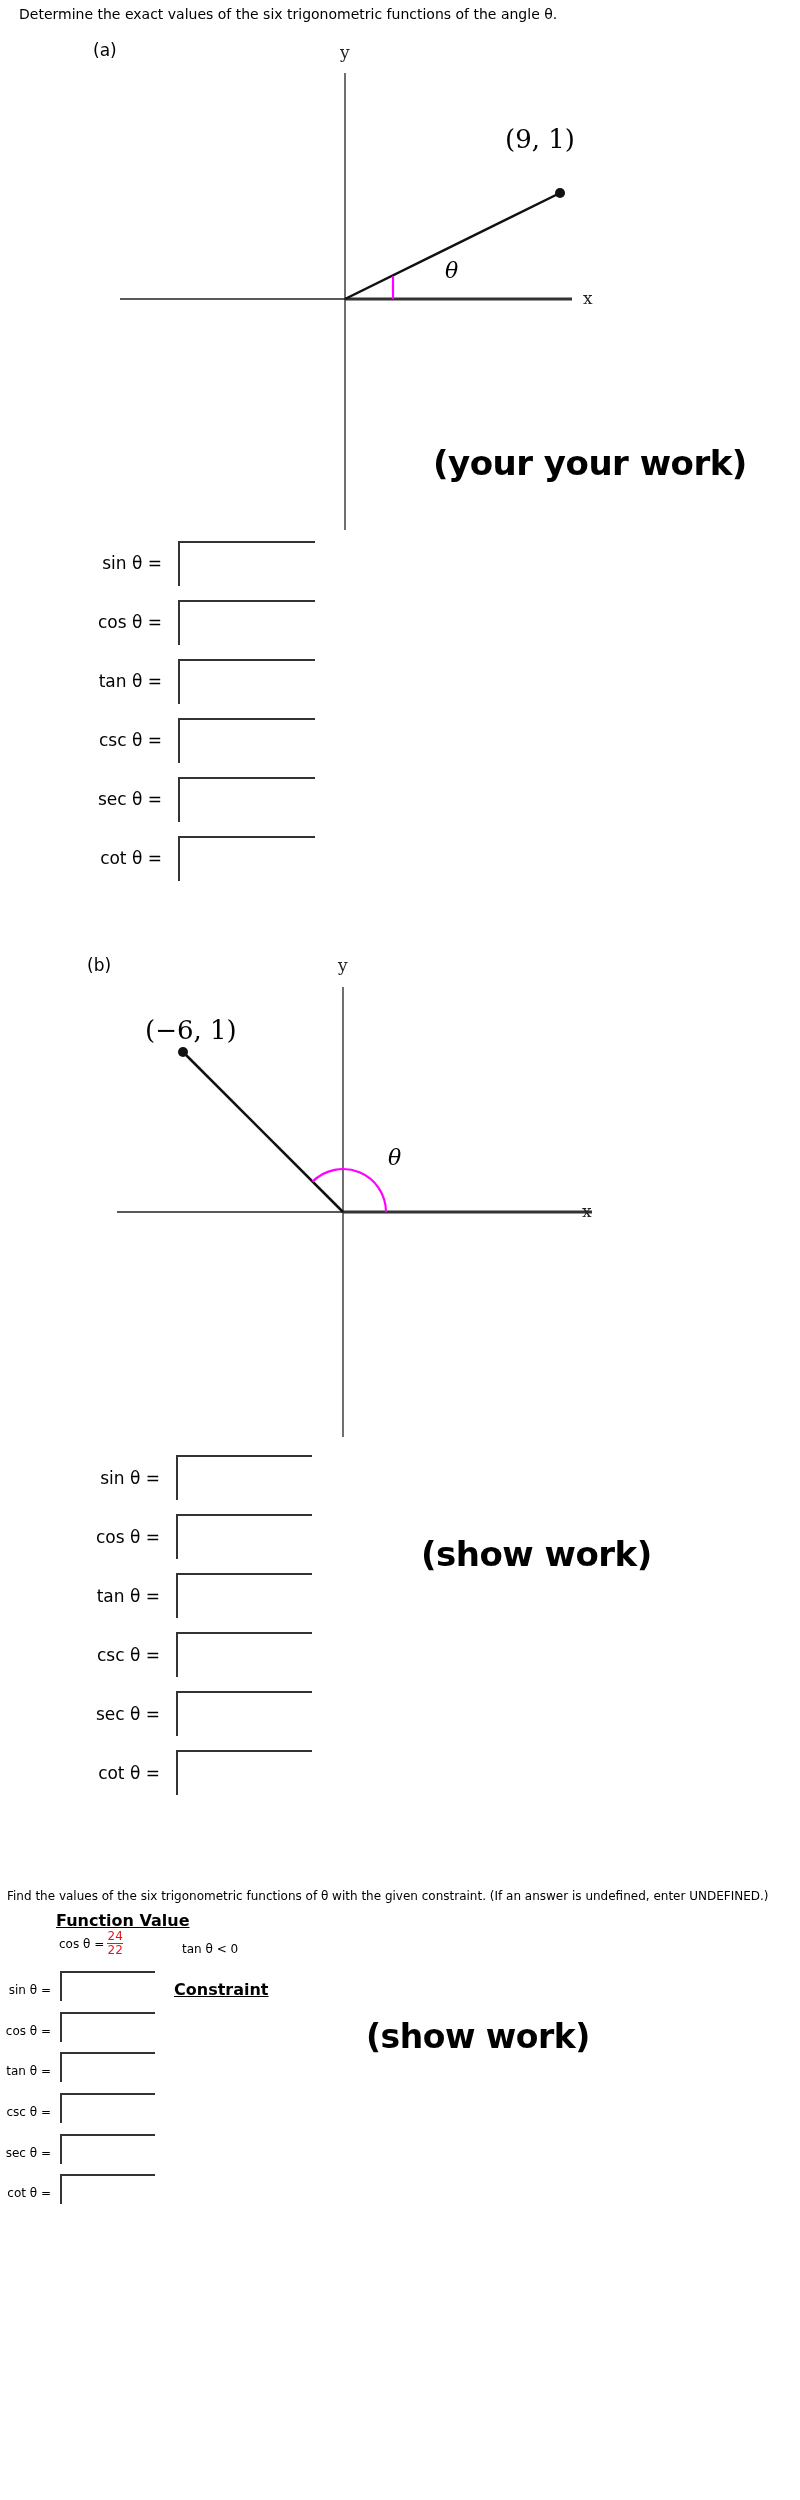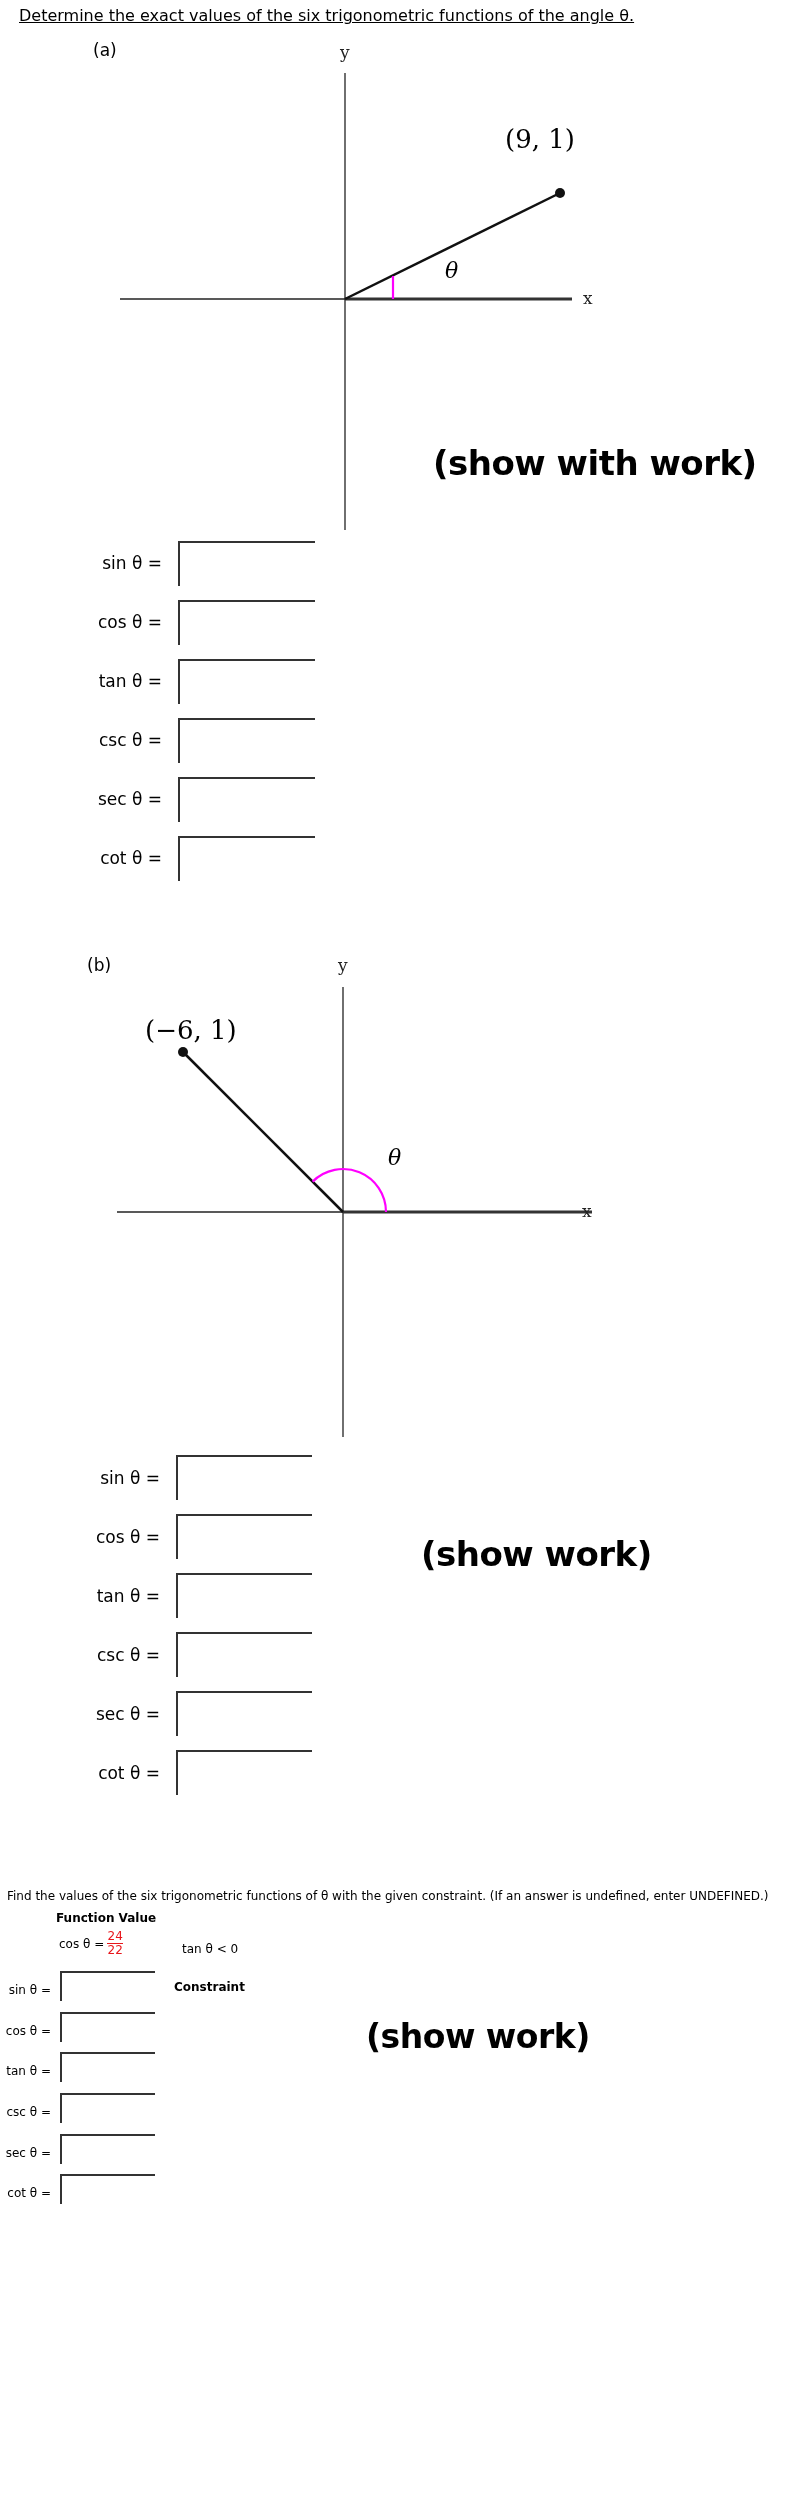--- a/index.html
+++ b/index.html
@@ -1,28 +1,28 @@
 <!DOCTYPE html>
 <html><head>
 <meta charset="utf-8">
 <style>
   html, body { margin:0; padding:0; background:#ffffff; }
   body { width:800px; height:2500px; position:relative; overflow:hidden; font-family:"DejaVu Sans", sans-serif; color:#000; }
   .abs { position:absolute; }
-  .instr { left:19px; top:6px; font-size:16px; white-space:nowrap;text-decoration:underline; }
+  .instr { left:19px; top:6px; font-size:14px; white-space:nowrap; }
   .sec-label { font-size:17px; }
   .axis-label { font-family:"DejaVu Serif", serif; font-size:17px; color:#222; }
   .pt-label { font-family:"DejaVu Serif", serif; font-size:26px; }
   .theta { font-family:"DejaVu Serif", serif; font-style:italic; font-size:22px; }
   .row-label { font-size:17px; text-align:right; white-space:nowrap; }
   .ans { border-top:2px solid #333; border-left:2px solid #333; border-right:none; border-bottom:none; background:transparent; outline:none; padding:0 4px; font-size:16px; box-sizing:border-box; }
   .show { font-family:"DejaVu Sans", sans-serif; font-weight:bold; font-size:34px; white-space:nowrap; letter-spacing:-0.5px; }
   .show.sm { font-size:33px; }
   .p3-instr { left:7px; top:1889px; font-size:12px; white-space:nowrap; }
-  .p3-head { font-size:12px; font-weight:bold; }
+  .p3-head { font-size:16px; font-weight:bold;text-decoration:underline; }
   .p3 { font-size:12px; white-space:nowrap; }
   .frac { display:inline-flex; flex-direction:column; align-items:center; vertical-align:middle; color:#e8161b; font-size:12px; line-height:13px; }
   .frac .bar { width:16px; border-top:1px solid #e8161b; }
   .ans-sm { border-top:2px solid #333; border-left:2px solid #333; border-right:none; border-bottom:none; background:transparent; outline:none; font-size:12px; box-sizing:border-box; width:95px; height:30px; }
 </style>
 </head>
 <body>
 
 <div class="abs instr">Determine the exact values of the six trigonometric functions of the angle θ.</div>
 
@@ -33,21 +33,21 @@
   <line x1="120" y1="299" x2="345" y2="299" stroke="#222" stroke-width="1.3"></line>
   <line x1="345" y1="299" x2="572" y2="299" stroke="#333" stroke-width="3"></line>
   <line x1="345" y1="299" x2="560" y2="193" stroke="#111" stroke-width="2.5"></line>
   <circle cx="560" cy="193" r="5" fill="#111"></circle>
   <line x1="393" y1="276" x2="393" y2="299" stroke="#ff00ff" stroke-width="2.2"></line>
 </svg>
 <div class="abs axis-label" style="left:340px; top:42px;">y</div>
 <div class="abs axis-label" style="left:583px; top:288px;">x</div>
 <div class="abs pt-label" style="left:505px; top:124px;">(9, 1)</div>
 <div class="abs theta" style="left:445px; top:258px;">θ</div>
-<div class="abs show" style="left:433px; top:443px;">(show with work)</div>
+<div class="abs show" style="left:433px; top:443px;">(your your work)</div>
 
 <div class="abs row-label" style="right:638px; top:553px;">sin θ =</div>
 <input class="abs ans" style="left: 178px; top: 541px; width: 137px; height: 45px;" value="">
 <div class="abs row-label" style="right:638px; top:612px;">cos θ =</div>
 <input class="abs ans" style="left: 178px; top: 600px; width: 137px; height: 45px;" value="">
 <div class="abs row-label" style="right:638px; top:671px;">tan θ =</div>
 <input class="abs ans" style="left: 178px; top: 659px; width: 137px; height: 45px;" value="">
 <div class="abs row-label" style="right:638px; top:730px;">csc θ =</div>
 <input class="abs ans" style="left: 178px; top: 718px; width: 137px; height: 45px;" value="">
 <div class="abs row-label" style="right:638px; top:789px;">sec θ =</div>

